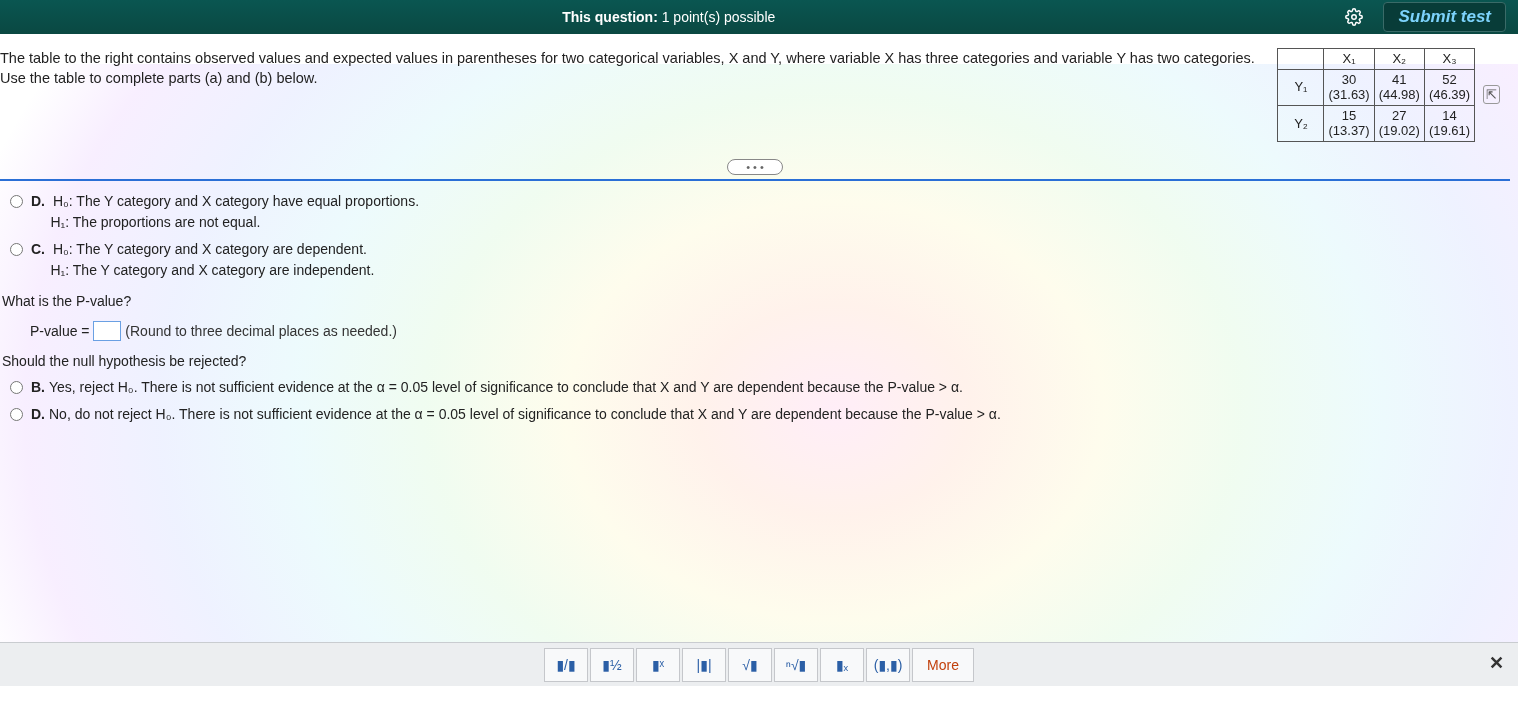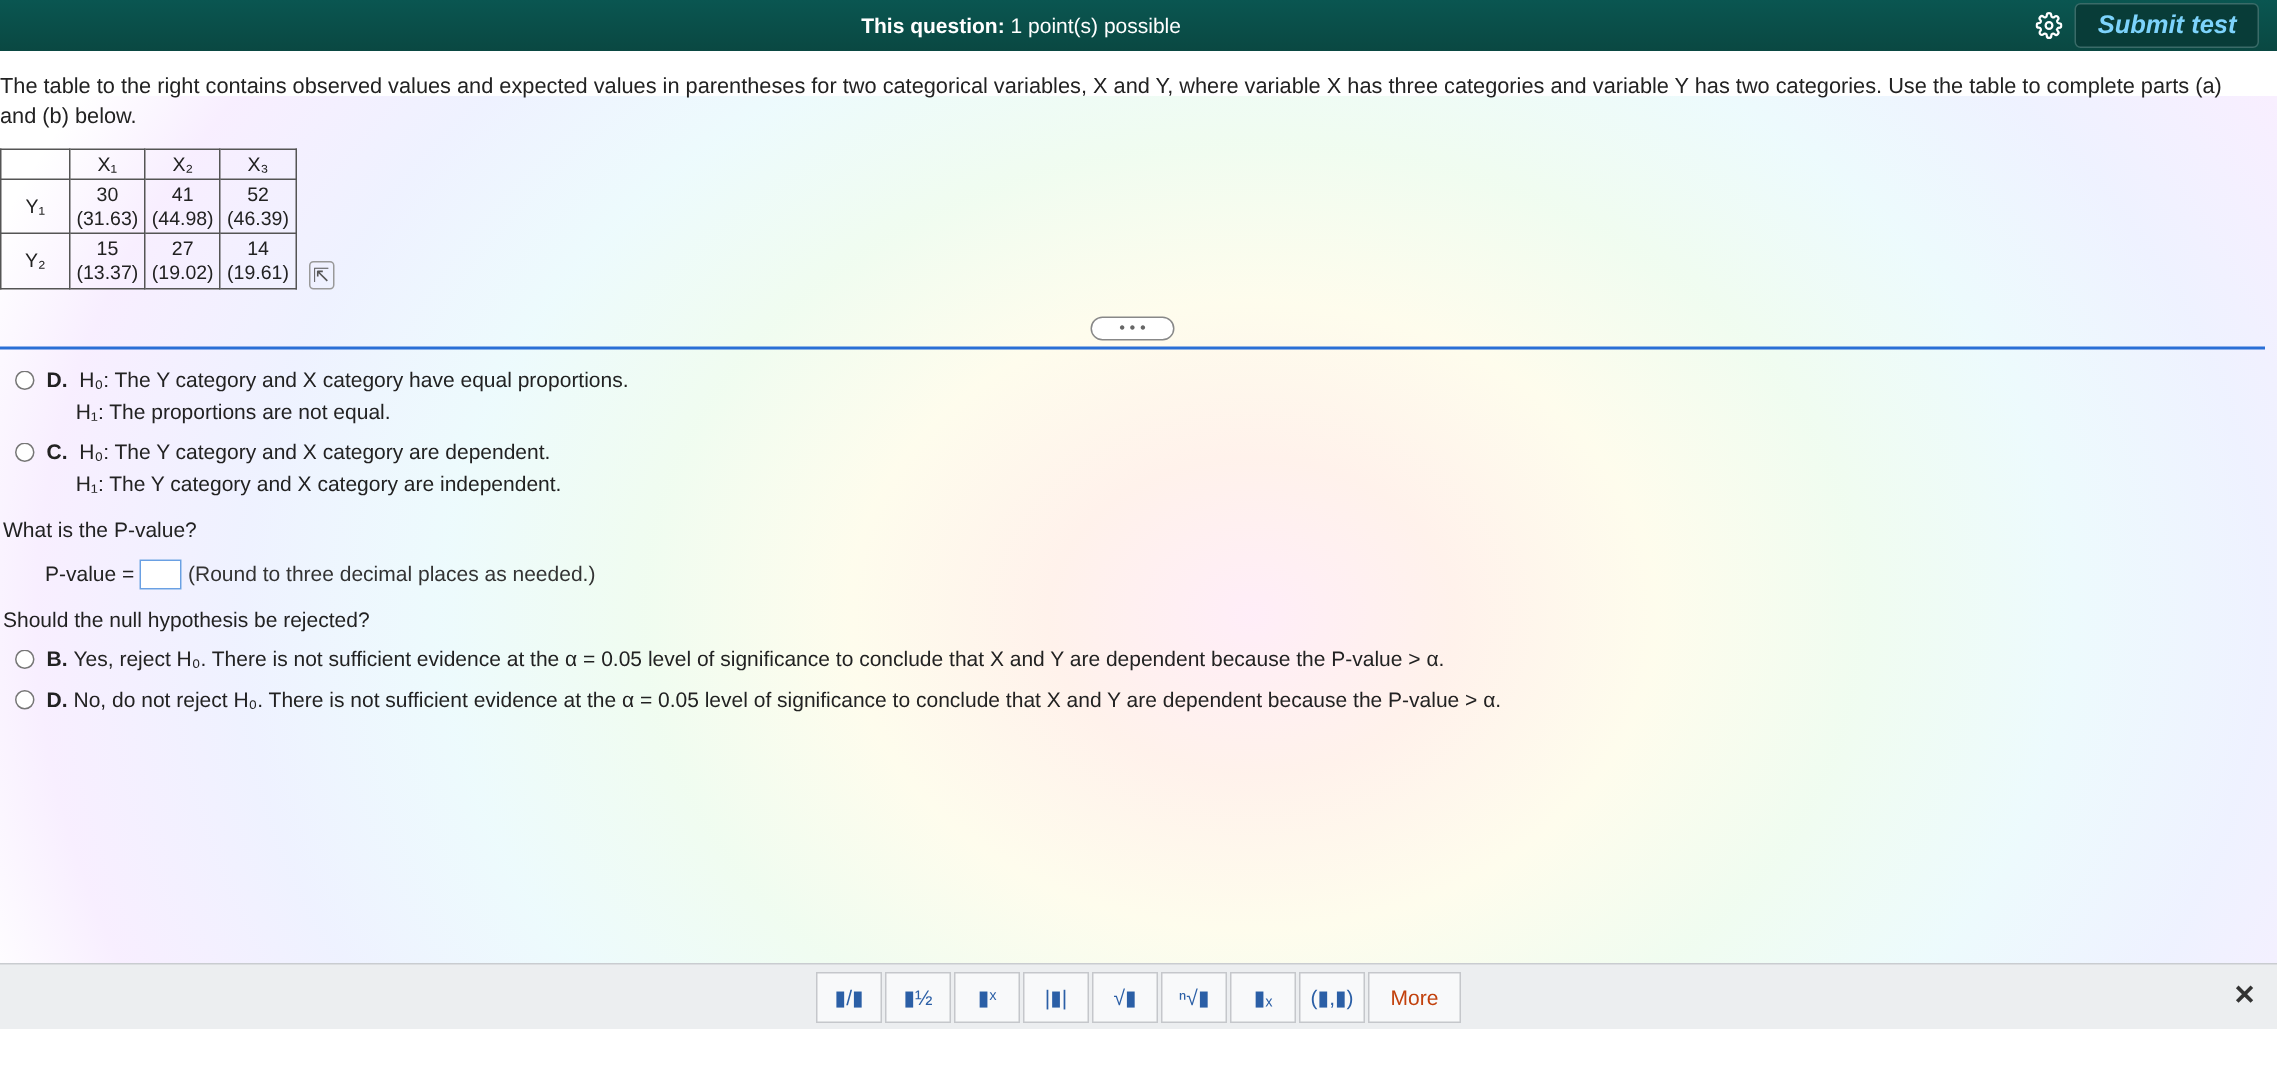--- a/index.html
+++ b/index.html
@@ -14,21 +14,21 @@
   }
   .topbar {
     background: #0f4d4a;
     background: linear-gradient(#0a5651,#0a4842);
     color: #fff;
     height: 34px;
     display: flex;
     align-items: center;
     justify-content: center;
     padding: 0 12px;
-    gap: 8px;
+    gap: 20px;
     font-weight: bold;
   }
   .topbar .headline {
     flex: 1;
     text-align: center;
     font-weight: bold;
   }
   .topbar .headline .thin { font-weight: normal; }
   .gear-btn {
     color: #fff;
@@ -49,21 +49,20 @@
   }
   .content {
     padding: 8px 8px 0 0;
     position: relative;
   }
   .intro {
     display: flex;
     align-items: flex-start;
     gap: 10px;
     padding: 6px 10px 6px 0;
-    flex-direction: column;
   }
   .intro-text {
     flex: 1;
     line-height: 1.4;
     font-size: 14.5px;
   }
   .data-table {
     border-collapse: collapse;
     font-size: 13px;
     margin-right: 4px;
@@ -200,21 +199,21 @@
   </span>
   <button class="submit-btn">Submit test</button>
 </div>
 
 <div class="content">
   <div class="rainbow-bg"></div>
   <div class="main-scroll">
 
     <div class="intro">
       <div class="intro-text">The table to the right contains observed values and expected values in parentheses for two categorical variables, X and Y, where variable X has three categories and variable Y has two categories. Use the table to complete parts (a) and (b) below.</div>
-      <div style="display:flex;align-items:flex-end;">
+      <div style="display:flex;align-items:center;">
         <table class="data-table">
           <tbody>
               <tr>
             <th></th>
             <th>X₁</th>
             <th>X₂</th>
             <th>X₃</th>
           </tr>
           <tr>
             <th>Y₁</th>

